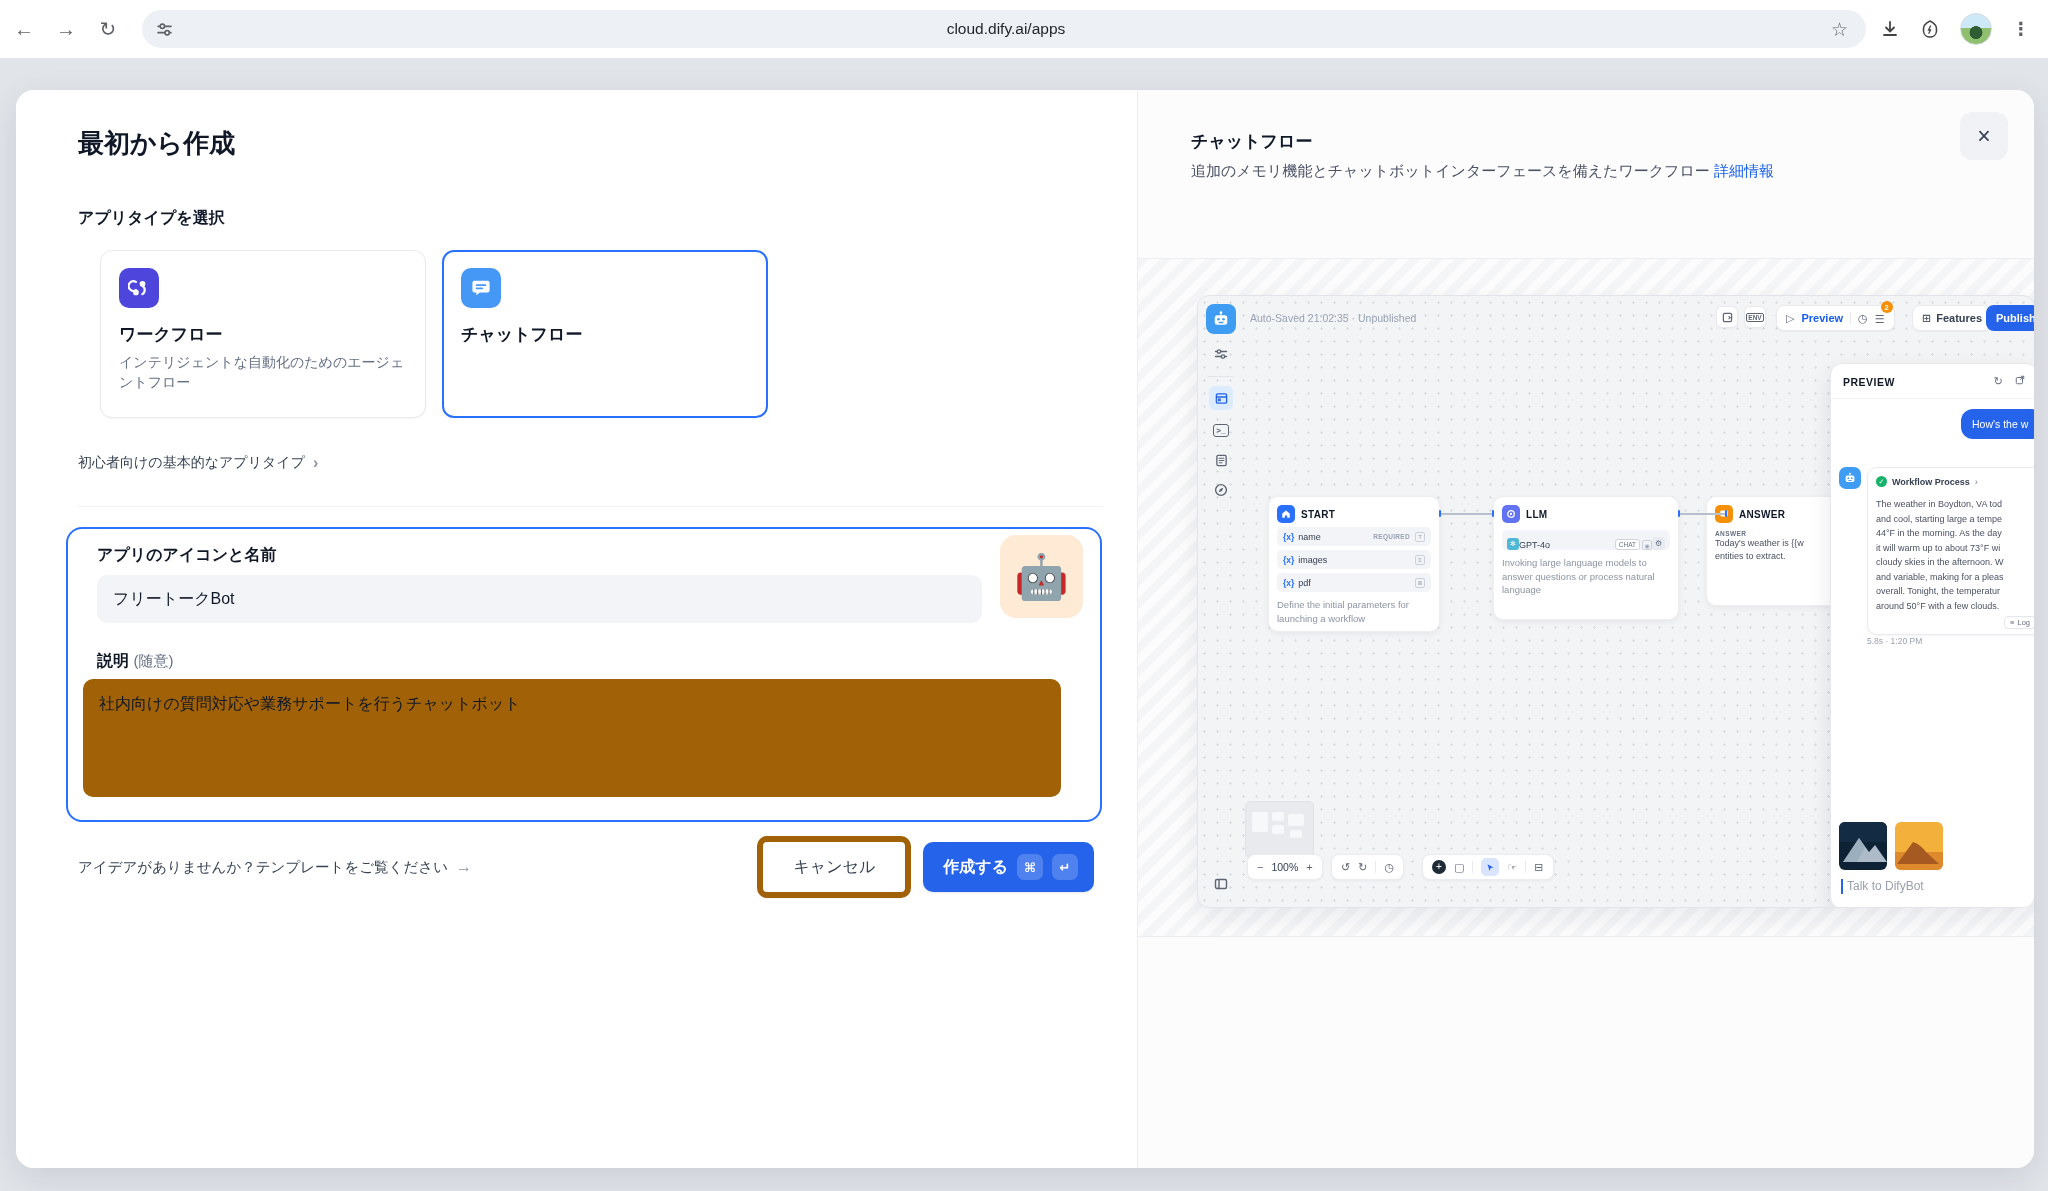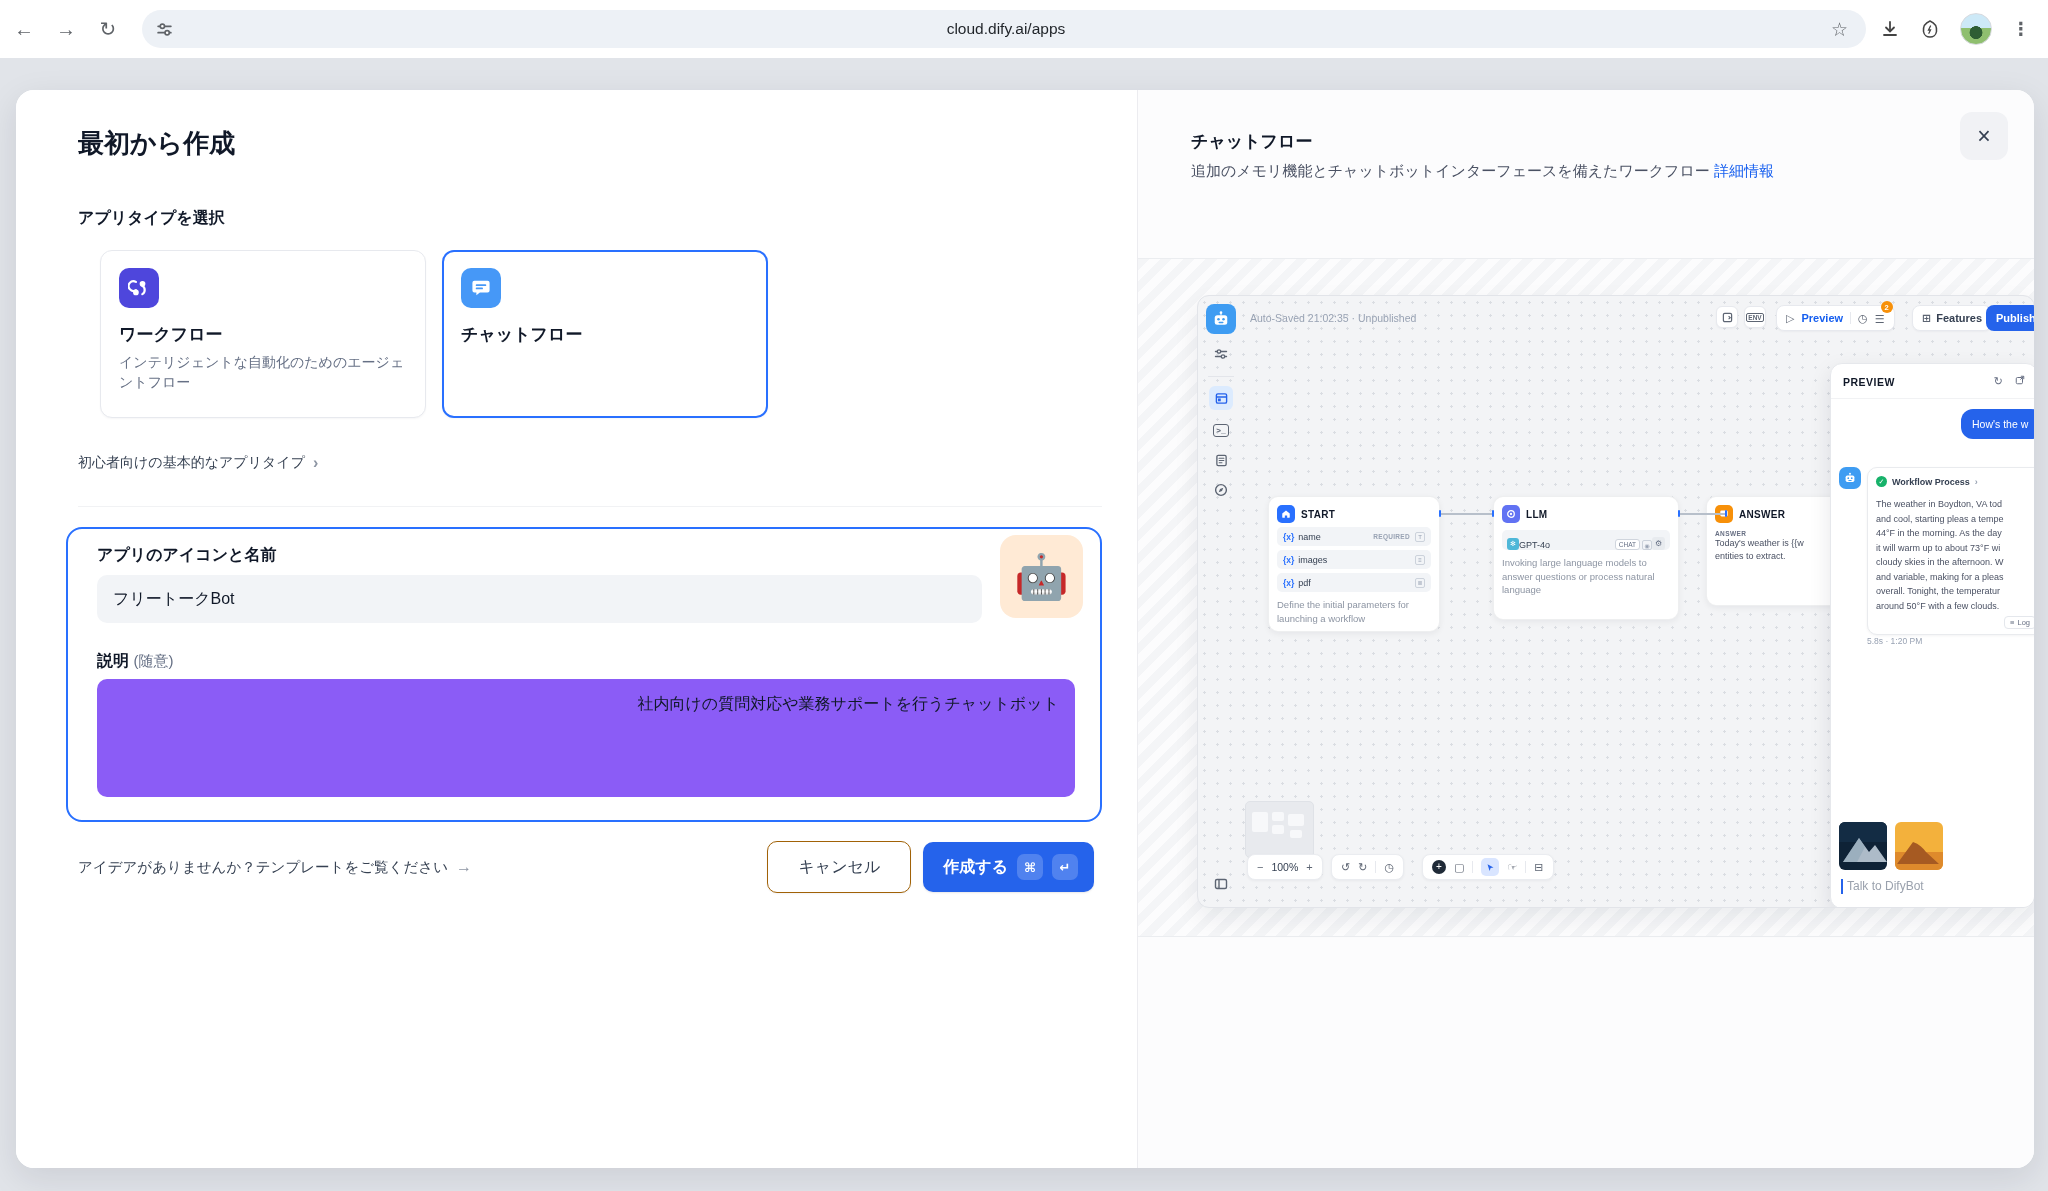--- a/index.html
+++ b/index.html
@@ -47,26 +47,26 @@
   .sep-line{position:absolute;left:62px;top:416px;width:1024px;border-top:1px solid #f1f2f4;}
   .focus-box{position:absolute;left:50px;top:437px;width:1036px;height:295px;box-sizing:border-box;
     border:2.5px solid #2970ff;border-radius:16px;}
   .fb-name-label{position:absolute;left:29px;top:16px;font-size:16px;font-weight:700;color:#101828;}
   .name-input{position:absolute;left:29px;top:46px;width:885px;height:48px;box-sizing:border-box;border:none;outline:none;
     background:#f2f4f7;border-radius:10px;padding:0 16px;font-size:16px;color:#101828;font-family:inherit;}
   .app-avatar{position:absolute;left:932px;top:6px;width:83px;height:83px;border-radius:16px;background:#ffead5;
     display:flex;align-items:center;justify-content:center;font-size:44px;cursor:pointer;}
   .fb-desc-label{position:absolute;left:29px;top:122px;font-size:16px;font-weight:700;color:#101828;}
   .fb-desc-opt{font-weight:400;color:#667085;font-size:15px;}
-  .desc-area{position:absolute;left:29px;top:150px;width:978px;height:118px;box-sizing:border-box;border:none;outline:none;resize:none;
-    background:#8b5cf6;border-radius:10px;padding:14px 16px;font-size:16px;line-height:22px;color:#101828;font-family:inherit;text-align:right;}
+  .desc-area{position:absolute;left:15px;top:150px;width:978px;height:118px;box-sizing:border-box;border:none;outline:none;resize:none;
+    background:#a16207;border-radius:10px;padding:14px 16px;font-size:16px;line-height:22px;color:#101828;font-family:inherit;}
   .bottom-row{position:absolute;left:62px;top:750px;width:1016px;height:54px;display:flex;align-items:center;justify-content:space-between;}
   .tpl-link{font-size:14.5px;color:#364152;display:flex;align-items:center;gap:8px;cursor:pointer;}
   .btn-row{display:flex;gap:12px;align-items:center;}
-  .btn-cancel{height:50px;padding:0 30px;border-radius:10px;border:1px solid #a16207;background:#fff;font-size:16px;color:#354052;
+  .btn-cancel{height:50px;padding:0 30px;border-radius:10px;border:6px solid #a16207;background:#fff;font-size:16px;color:#354052;
     display:flex;align-items:center;box-shadow:0 1px 2px rgba(16,24,40,.05);cursor:pointer;}
   .btn-create{height:50px;padding:0 16px 0 20px;border-radius:10px;background:#2563eb;color:#fff;font-size:16px;font-weight:600;
     display:flex;align-items:center;gap:9px;box-shadow:0 1px 2px rgba(16,24,40,.1);cursor:pointer;}
   .kbd{width:26px;height:26px;border-radius:7px;background:rgba(255,255,255,.2);display:flex;align-items:center;justify-content:center;
     font-size:13px;color:#fff;}
 
   
   .close-btn{position:absolute;top:22px;right:26px;width:48px;height:48px;border-radius:12px;background:#f1f2f5;color:#354052;
     font-size:23px;display:flex;align-items:center;justify-content:center;cursor:pointer;z-index:4;}
   .detail-title{position:absolute;left:53px;top:40px;font-size:17px;font-weight:700;color:#101828;}
@@ -493,21 +493,21 @@
             </svg>
         </div>
         <div class="cp-card">
           <div class="wf-row">
             <span class="wf-check">✓</span>
             <span>Workflow Process</span>
             <span class="wf-chev">›</span>
           </div>
           <div class="cp-lines">
             <div>The weather in Boydton, VA tod</div>
-            <div>and cool, starting pleas a tempe</div>
+            <div>and cool, starting large a tempe</div>
             <div>44°F in the morning. As the day</div>
             <div>it will warm up to about 73°F wi</div>
             <div>cloudy skies in the afternoon. W</div>
             <div>and variable, making for a pleas</div>
             <div>overall. Tonight, the temperatur</div>
             <div>around 50°F with a few clouds.</div>
           </div>
           <div class="log-chip">
             <span>≡</span>
             <span>Log</span>

